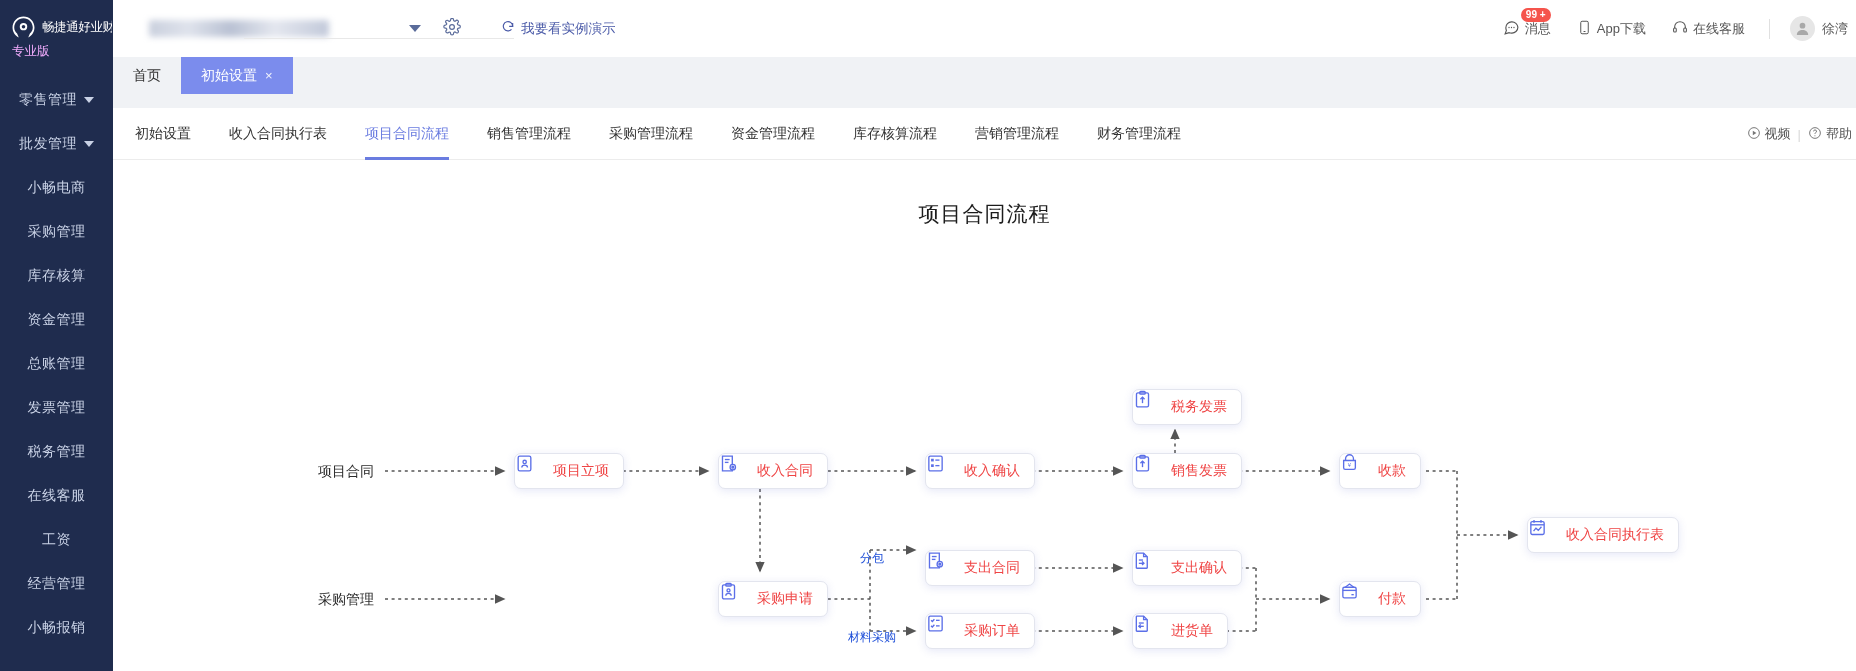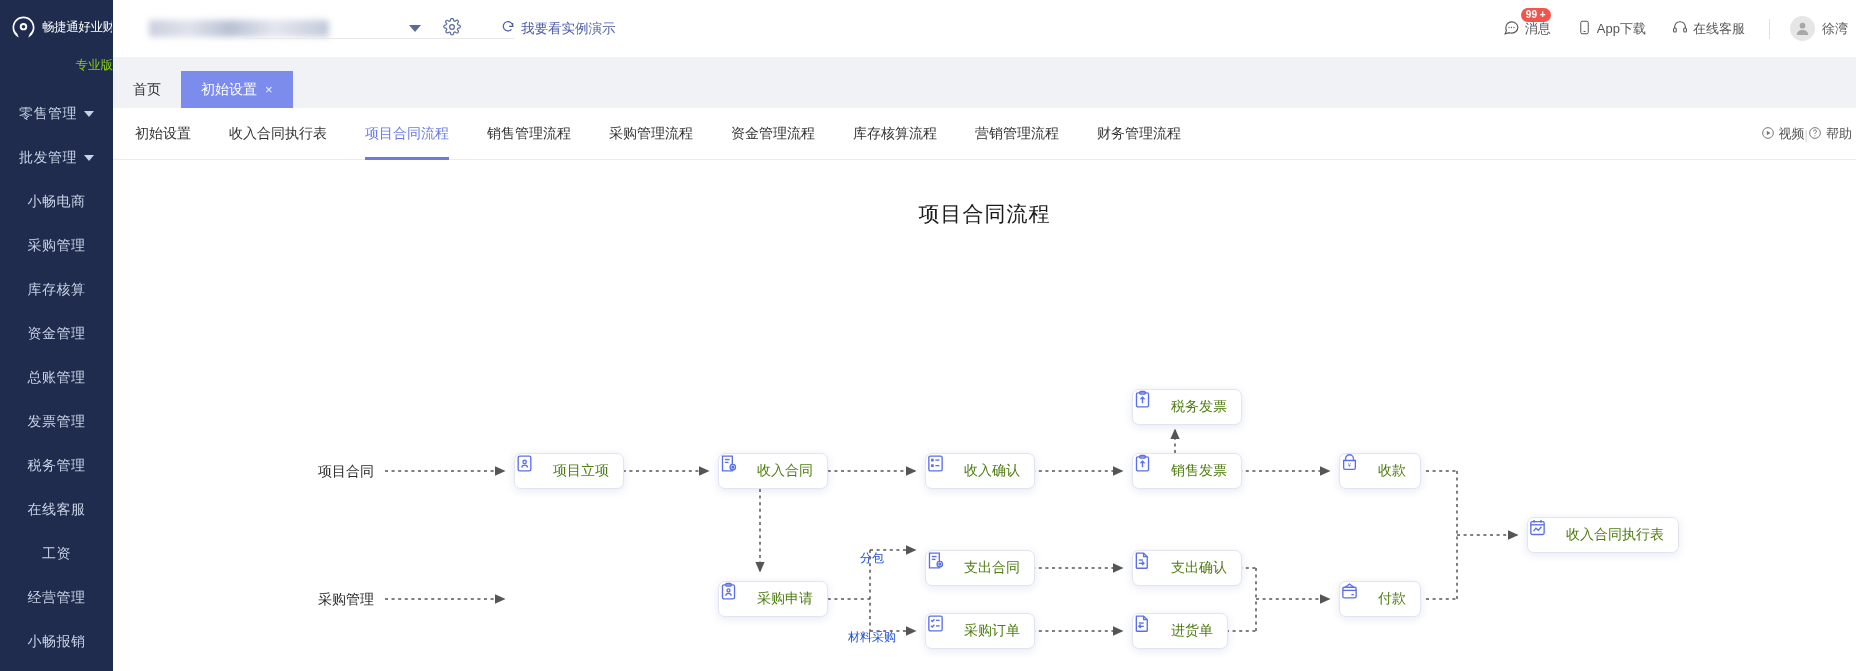--- a/index.html
+++ b/index.html
@@ -19,21 +19,21 @@
   .logo-wrap { padding:14px 0 6px 10px; }
   .logo-row { display:flex; align-items:center; gap:5px; }
   .logo-mark {
     width:27px; height:27px; flex:none;
     display:flex; align-items:center; justify-content:center;
   }
   .logo-text {
     color:#ffffff; font-size:12.5px; letter-spacing:-.4px;
     white-space:nowrap; overflow:hidden; width:70px;
   }
-  .logo-sub { color:#84cc16; font-size:12.5px; padding-left:2px; margin-top:16px;text-align:right; }
+  .logo-sub { color:#f0abfc; font-size:12.5px; padding-left:2px; margin-top:2px; }
 
   .nav { margin-top:12px; }
   .nav-item {
     height:44px; display:flex; align-items:center; justify-content:center;
     color:#c9d2e6; font-size:14px; cursor:pointer; position:relative;
   }
   .nav-item .lbl { letter-spacing:.5px; }
   .caret {
     margin-left:7px; width:0;height:0;
     border-left:5px solid transparent; border-right:5px solid transparent;
@@ -78,21 +78,21 @@
   .hdivider { width:1px; height:20px; background:#e0e0e0; margin-left:24px; }
   .avatar {
     width:25px;height:25px;border-radius:50%;background:#e6e6e6;
     margin-left:20px; display:flex;align-items:center;justify-content:center;
   }
   .uname { margin-left:7px; color:#555; font-size:13px; }
 
   
   .tabstrip {
     position:absolute; left:113px; top:57px; right:0; height:51px;
-    background:#f0f2f5; display:flex; align-items:flex-end;
+    background:#f0f2f5; display:flex; 
   }
   .tab {
     height:37px; display:flex; align-items:center; gap:8px;
     padding:0 20px; font-size:14px; color:#333; cursor:pointer;
   }
   .tab.active { background:#7b8ced; color:#fff; }
   .tab .x { font-size:13px; opacity:.9; }
 
   
   .card {
@@ -107,41 +107,41 @@
     font-size:14px; color:#333; margin-right:38px; cursor:pointer;
     position:relative; height:52px; display:flex; align-items:center;
   }
   .subtab.active { color:#6a7ce0; }
   .subtab.active::after {
     content:""; position:absolute; left:0; right:0; bottom:0; height:2.5px;
     background:#6a7ce0;
   }
   .subtools {
     position:absolute; right:0; top:0; height:52px;
-    display:flex; align-items:center; font-size:13px; color:#555;
+    display:flex; align-items:center; gap:7px; font-size:13px; color:#555;
     padding-right:4px;
   }
   .subtools .sp { color:#d8d8d8; }
   .stool { display:flex; align-items:center; gap:4px; cursor:pointer; }
 
   .flow-title {
     text-align:center; font-size:21px; color:#1c1c1c;
     margin-top:40px; letter-spacing:1px;
   }
 
   
   .canvas { position:absolute; left:0; top:0; width:1743px; height:563px; }
   .canvas svg { position:absolute; left:0; top:0; }
 
   .node {
     position:absolute; display:flex; align-items:center; gap:8px;
     height:36px; padding:0 14px 0 11px;
     background:#ffffff; border:1px solid #e3e5ee; border-radius:7px;
     box-shadow:0 2px 9px rgba(98,112,207,.16);
-    font-size:14px; color:#4d7c0f; white-space:nowrap; cursor:pointer;
+    font-size:14px; color:#ef4444; white-space:nowrap; cursor:pointer;
   }
   .node .ni { flex:none; width:19px; height:19px; display:block; }
   .rowlabel {
     position:absolute; font-size:14px; color:#2b2b2b; white-space:nowrap;
   }
   .edgelabel {
     position:absolute; font-size:12px; color:#1d4ed8; white-space:nowrap;
   }
 </style>
 </head>

